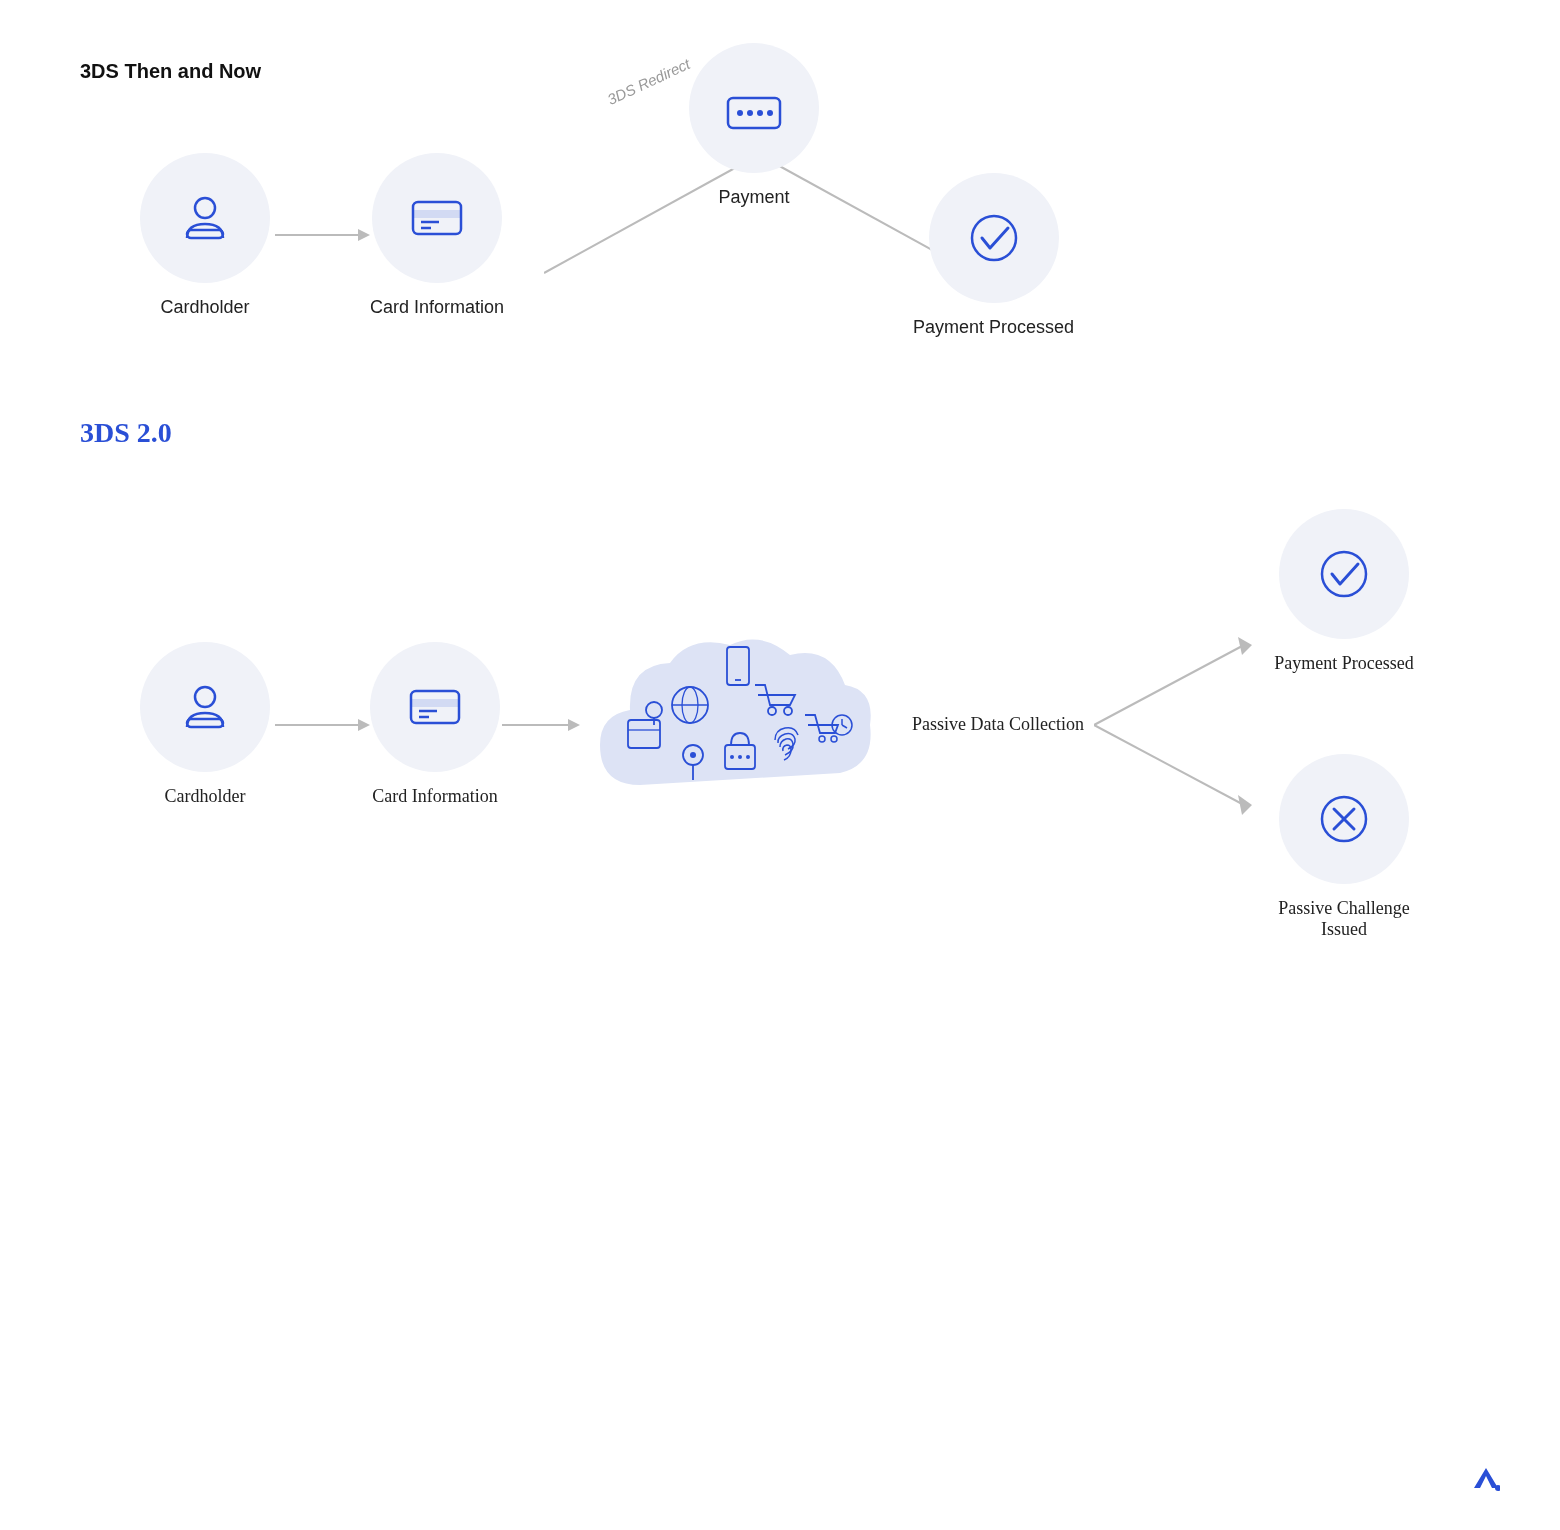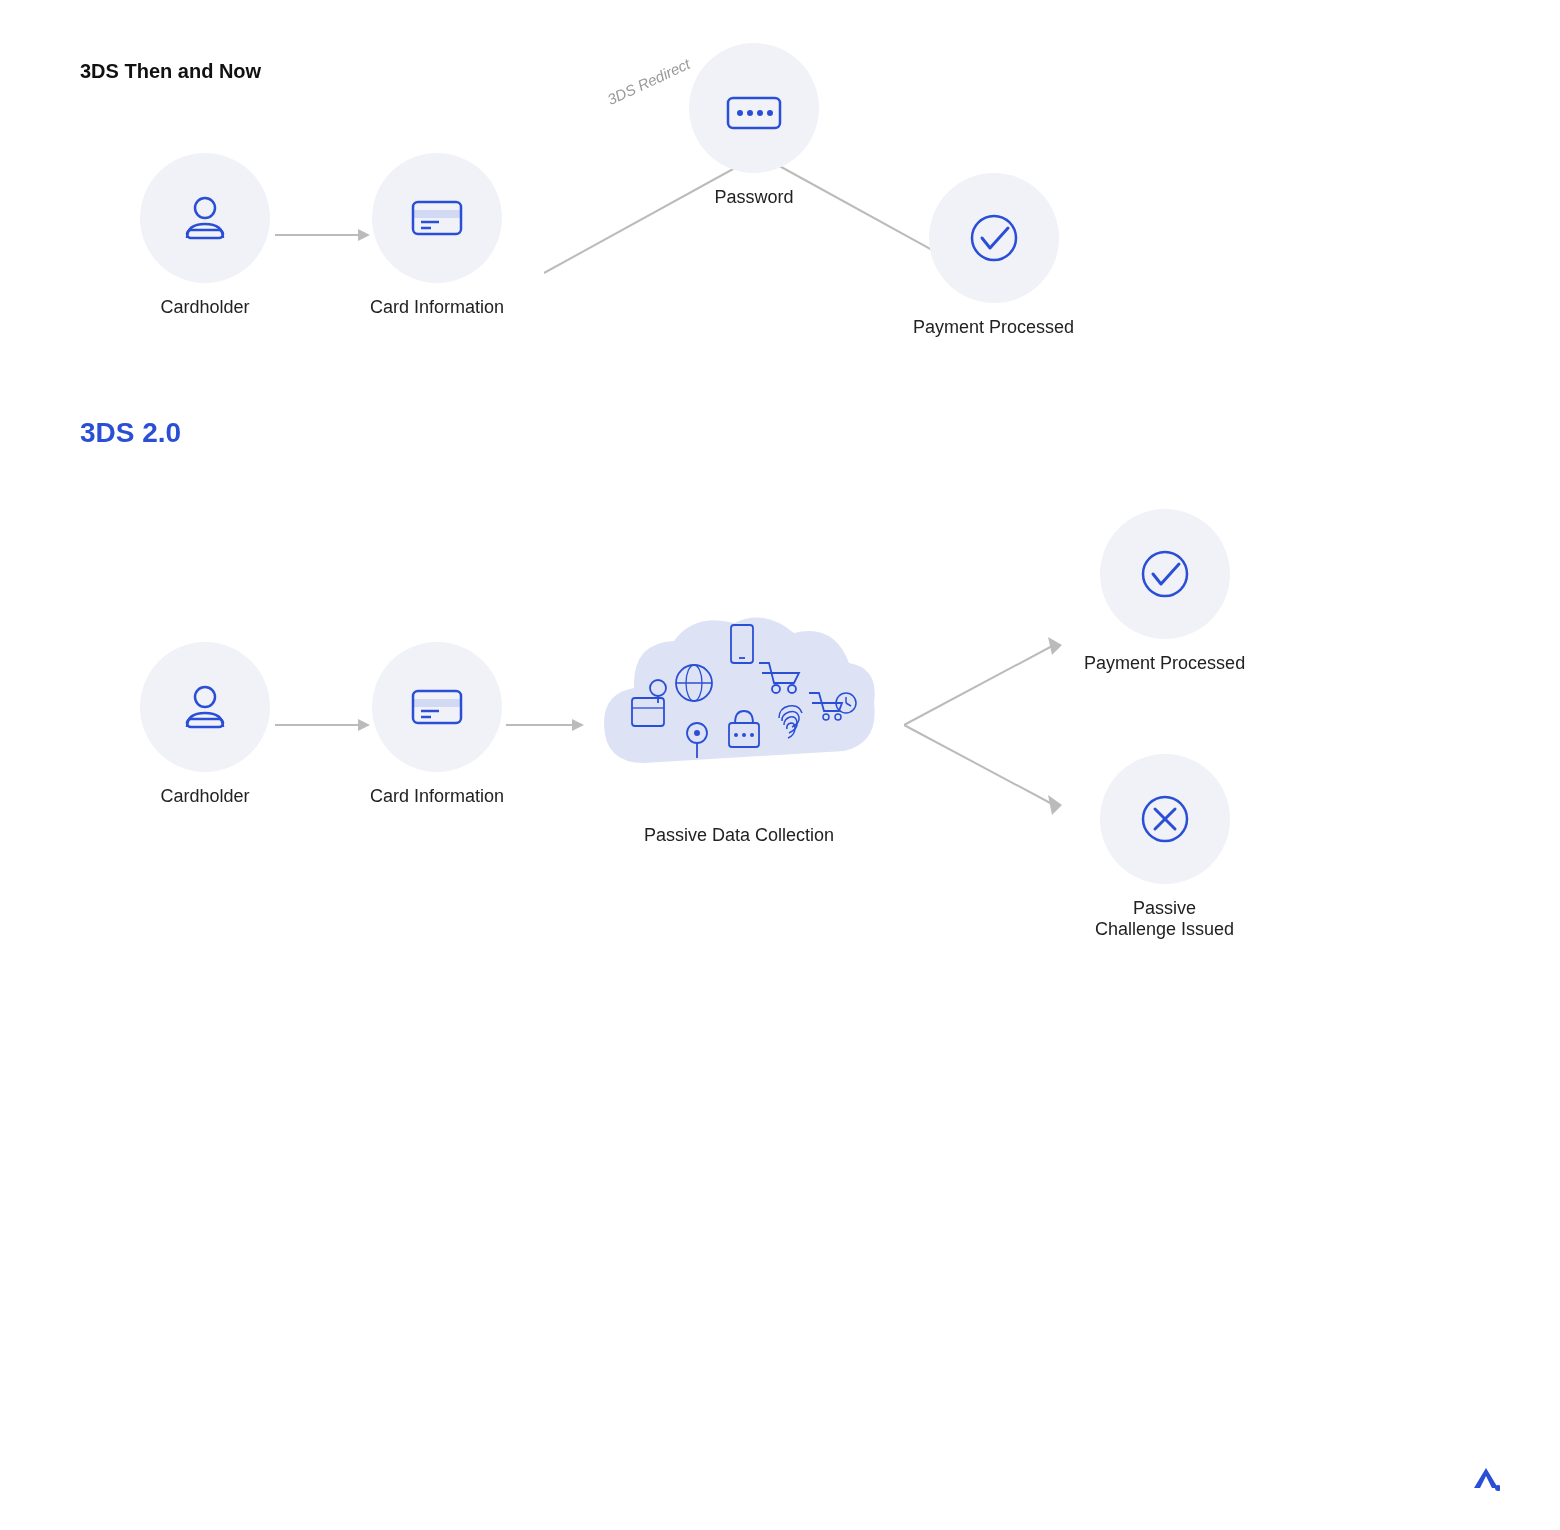--- a/index.html
+++ b/index.html
@@ -57,21 +57,21 @@
 
     .node-label {
       font-size: 18px;
       color: #222;
       text-align: center;
       font-weight: 400;
     }
 
     .cloud-node {
       display: flex;
-      flex-direction: column;
+      flex-direction: row;
       align-items: center;
       gap: 22px;
     }
 
     .brand-logo {
       position: absolute;
       bottom: 30px;
       right: 60px;
     }
 
@@ -143,38 +143,38 @@
       <div class="node" style="position:absolute; top:-90px; left:145px;">
         <div class="circle">
           <svg viewBox="0 0 60 60" fill="none" xmlns="http://www.w3.org/2000/svg">
             <rect x="4" y="20" width="52" height="30" rx="5" stroke="#2a4fd6" stroke-width="2.5" fill="none"></rect>
             <circle cx="16" cy="35" r="3" fill="#2a4fd6"></circle>
             <circle cx="26" cy="35" r="3" fill="#2a4fd6"></circle>
             <circle cx="36" cy="35" r="3" fill="#2a4fd6"></circle>
             <circle cx="46" cy="35" r="3" fill="#2a4fd6"></circle>
           </svg>
         </div>
-        <span class="node-label">Password</span>
+        <span class="node-label">Payment</span>
       </div>
 
       
       <div class="node" style="position:absolute; top:40px; right:-10px;">
         <div class="circle">
           <svg viewBox="0 0 60 60" fill="none" xmlns="http://www.w3.org/2000/svg">
             <circle cx="30" cy="30" r="22" stroke="#2a4fd6" stroke-width="2.5" fill="none"></circle>
             <polyline points="18,30 26,40 44,20" stroke="#2a4fd6" stroke-width="3" stroke-linecap="round" stroke-linejoin="round" fill="none"></polyline>
           </svg>
         </div>
         <span class="node-label">Payment Processed</span>
       </div>
     </div>
   </div>
 </div>
 
-<div class="diagram-section" style="margin-top:80px;">
+<div class="diagram-section" style="margin-top:80px;font-family:Liberation Serif, serif;">
   <div class="section-title">3DS 2.0</div>
 
   <div style="display:flex; align-items:center; margin-left:60px; position:relative;">
 
     <div class="node">
       <div class="circle">
         <svg viewBox="0 0 60 60" fill="none" xmlns="http://www.w3.org/2000/svg">
           <circle cx="30" cy="20" r="10" stroke="#2a4fd6" stroke-width="2.5" fill="none"></circle>
           <rect x="12" y="42" width="36" height="8" rx="4" stroke="#2a4fd6" stroke-width="2.5" fill="none"></rect>
           <path d="M12 50 Q12 36 30 36 Q48 36 48 50" stroke="#2a4fd6" stroke-width="2.5" fill="none"></path>

